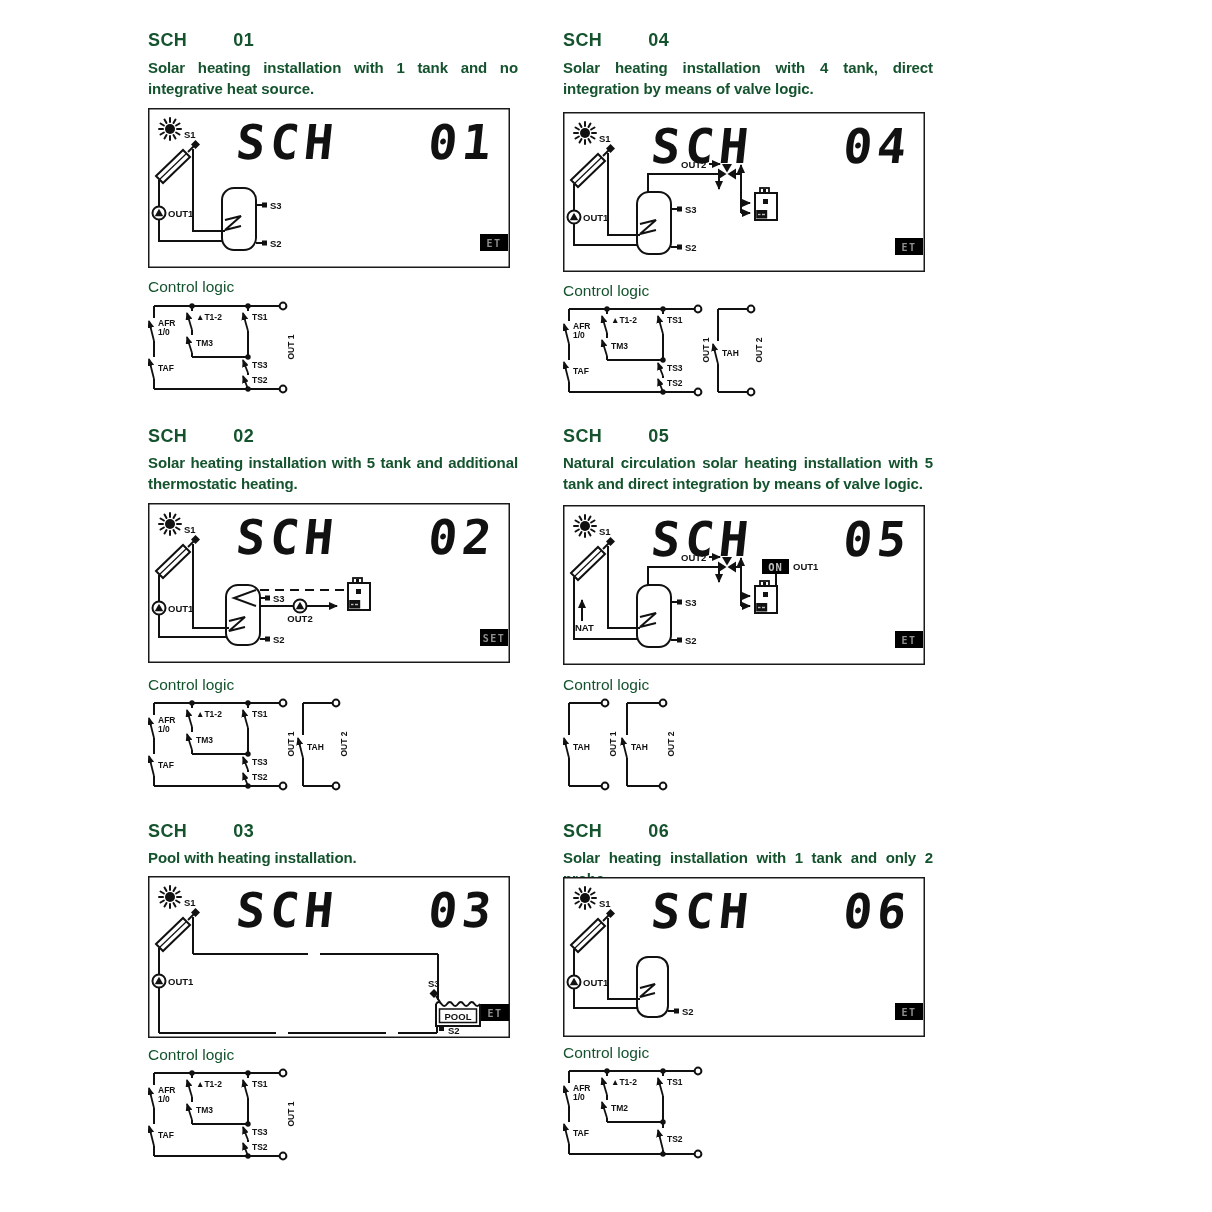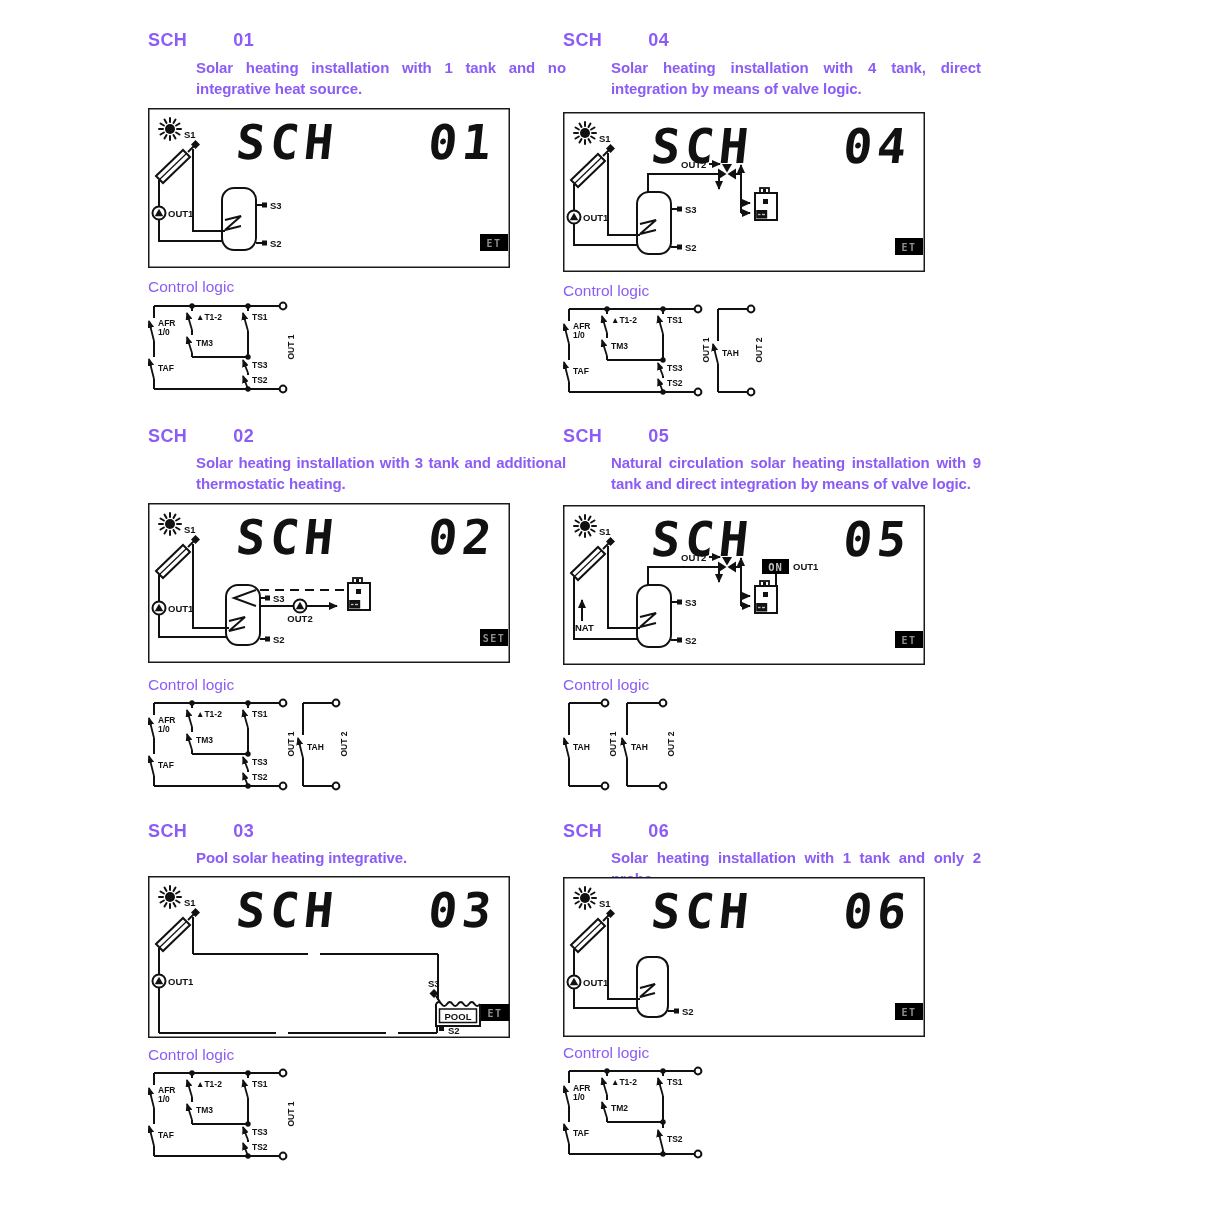--- a/index.html
+++ b/index.html
@@ -1,20 +1,20 @@
 <!DOCTYPE html>
 <html><head>
 <meta charset="utf-8">
 <style>
   html,body{margin:0;padding:0;background:#ffffff;}
   #page{position:relative;width:1212px;height:1212px;background:#fff;overflow:hidden;
-        font-family:"Liberation Sans",sans-serif;color:#8b5cf6;}
+        font-family:"Liberation Sans",sans-serif;color:#14532d;}
   .abs{position:absolute;}
   .title{display:flex;gap:46px;font-weight:bold;font-size:18px;letter-spacing:.4px;}
-  .desc{width:370px;font-weight:bold;font-size:15px;line-height:21px;text-align:justify;letter-spacing:-.1px;margin-left:48px;}
+  .desc{width:370px;font-weight:bold;font-size:15px;line-height:21px;text-align:justify;letter-spacing:-.1px;}
   .clh{font-weight:normal;font-size:15.5px;}
   svg text{font-family:"Liberation Sans",sans-serif;fill:#111;}
   .lbl{font-size:9.5px;font-weight:bold;}
   .llab{font-size:8.5px;font-weight:bold;}
   .rot{font-size:8.5px;font-weight:bold;text-anchor:middle;}
   .lcd{font-family:"DejaVu Sans Mono",monospace;font-weight:bold;font-size:48px;letter-spacing:5px;fill:#111;}
   .lcdsm{font-family:"DejaVu Sans Mono",monospace;font-weight:bold;font-size:10px;fill:#909090;letter-spacing:1.5px;text-anchor:middle;}
   .ontxt{font-family:"DejaVu Sans Mono",monospace;font-weight:bold;font-size:10.5px;fill:#c0c0c0;letter-spacing:1px;text-anchor:middle;}
   .p2{stroke:#111;stroke-width:2;fill:none;}
   .p18{stroke:#111;stroke-width:1.8;fill:none;}
@@ -161,21 +161,21 @@
     <text class="llab" x="104" y="23">TS1</text>
     <text class="llab" x="104" y="71">TS3</text>
     <text class="llab" x="104" y="86">TS2</text>
     <text class="rot" transform="translate(146,50) rotate(-90)">OUT 1</text>
   </svg>
 
   <div class="abs title" style="left:148px;top:426px">
     <span>SCH</span>
     <span>02</span>
   </div>
-  <div class="abs desc" style="left:148px;top:452px">Solar heating installation with 3 tank and additional thermostatic heating.</div>
+  <div class="abs desc" style="left:148px;top:452px">Solar heating installation with 5 tank and additional thermostatic heating.</div>
 
   <svg class="abs" style="left:148px;top:503px" width="362" height="160" viewBox="0 0 362 160">
     <rect x="0.75" y="0.75" width="360.5" height="158.5" class="panelborder"></rect>
     <use href="#sym-sun" x="22" y="21"></use>
     <g transform="skewX(-6)">
       <text class="lcd" x="92" y="51">SCH</text>
       <text class="lcd" x="284" y="51">02</text>
     </g>
     <g>
       <path d="M8,68 L35,42 L42,49 L15,75 Z" fill="#fff" class="p2"></path>
@@ -261,21 +261,21 @@
     <text class="llab" x="104" y="86">TS2</text>
     <text class="llab" x="159" y="56">TAH</text>
     <text class="rot" transform="translate(146,50) rotate(-90)">OUT 1</text>
     <text class="rot" transform="translate(199,50) rotate(-90)">OUT 2</text>
   </svg>
 
   <div class="abs title" style="left:148px;top:821px">
     <span>SCH</span>
     <span>03</span>
   </div>
-  <div class="abs desc" style="left:148px;top:847px">Pool solar heating integrative.</div>
+  <div class="abs desc" style="left:148px;top:847px">Pool with heating installation.</div>
 
   <svg class="abs" style="left:148px;top:876px" width="362" height="162" viewBox="0 0 362 162">
     <rect x="0.75" y="0.75" width="360.5" height="160.5" class="panelborder"></rect>
     <use href="#sym-sun" x="22" y="21"></use>
     <g transform="skewX(-6)">
       <text class="lcd" x="92" y="51">SCH</text>
       <text class="lcd" x="284" y="51">03</text>
     </g>
     <g>
       <path d="M8,68 L35,42 L42,49 L15,75 Z" fill="#fff" class="p2"></path>
@@ -466,21 +466,21 @@
     <text class="llab" x="104" y="86">TS2</text>
     <text class="llab" x="159" y="56">TAH</text>
     <text class="rot" transform="translate(146,50) rotate(-90)">OUT 1</text>
     <text class="rot" transform="translate(199,50) rotate(-90)">OUT 2</text>
   </svg>
 
   <div class="abs title" style="left:563px;top:426px">
     <span>SCH</span>
     <span>05</span>
   </div>
-  <div class="abs desc" style="left:563px;top:452px">Natural circulation solar heating installation with 9 tank and direct integration by means of valve logic.</div>
+  <div class="abs desc" style="left:563px;top:452px">Natural circulation solar heating installation with 5 tank and direct integration by means of valve logic.</div>
 
   <svg class="abs" style="left:563px;top:505px" width="362" height="160" viewBox="0 0 362 160">
     <rect x="0.75" y="0.75" width="360.5" height="158.5" class="panelborder"></rect>
     <use href="#sym-sun" x="22" y="21"></use>
     <g transform="skewX(-6)">
       <text class="lcd" x="92" y="51">SCH</text>
       <text class="lcd" x="284" y="51">05</text>
     </g>
     <g>
       <path d="M8,68 L35,42 L42,49 L15,75 Z" fill="#fff" class="p2"></path>

